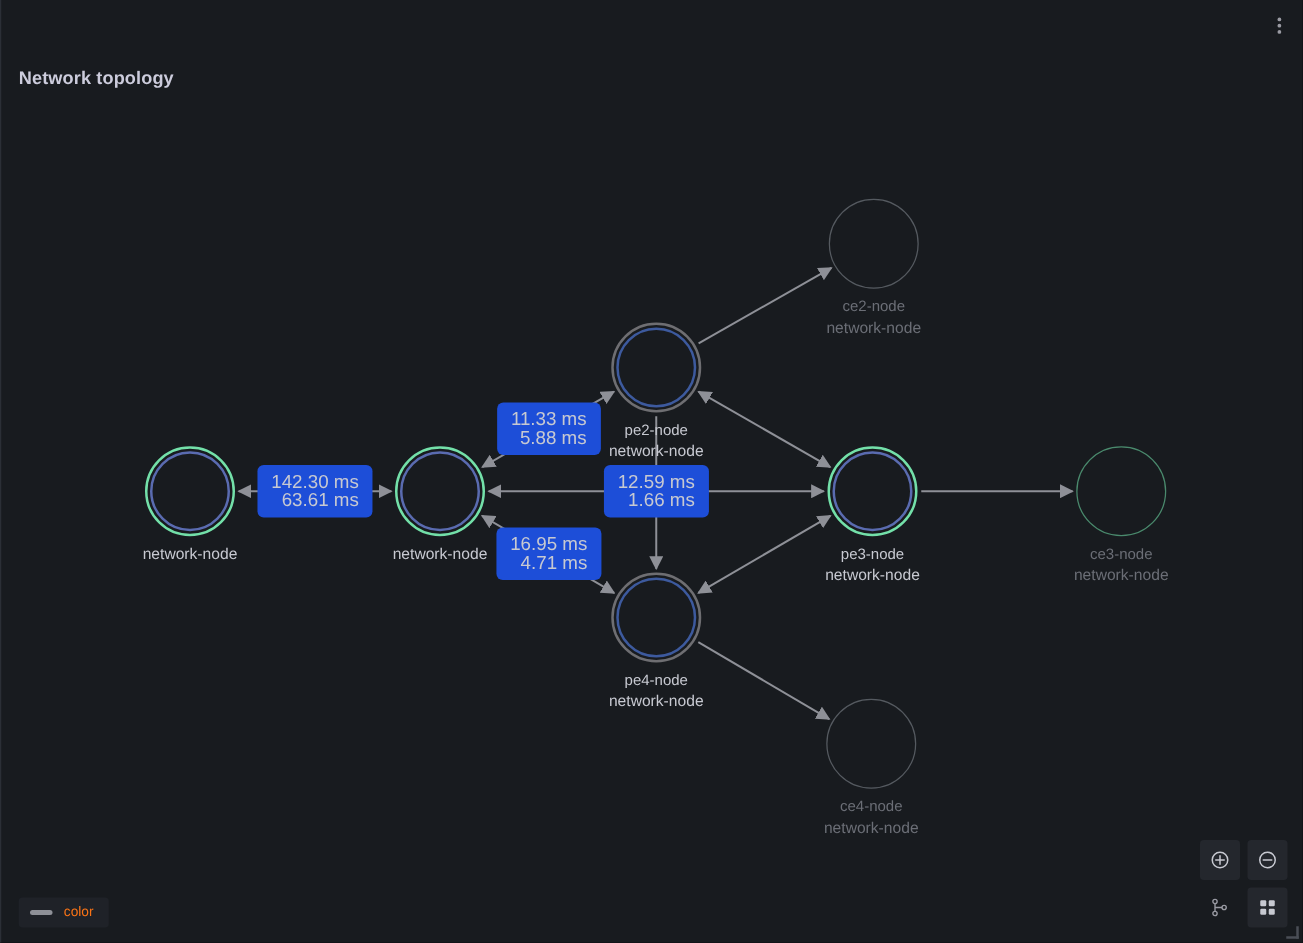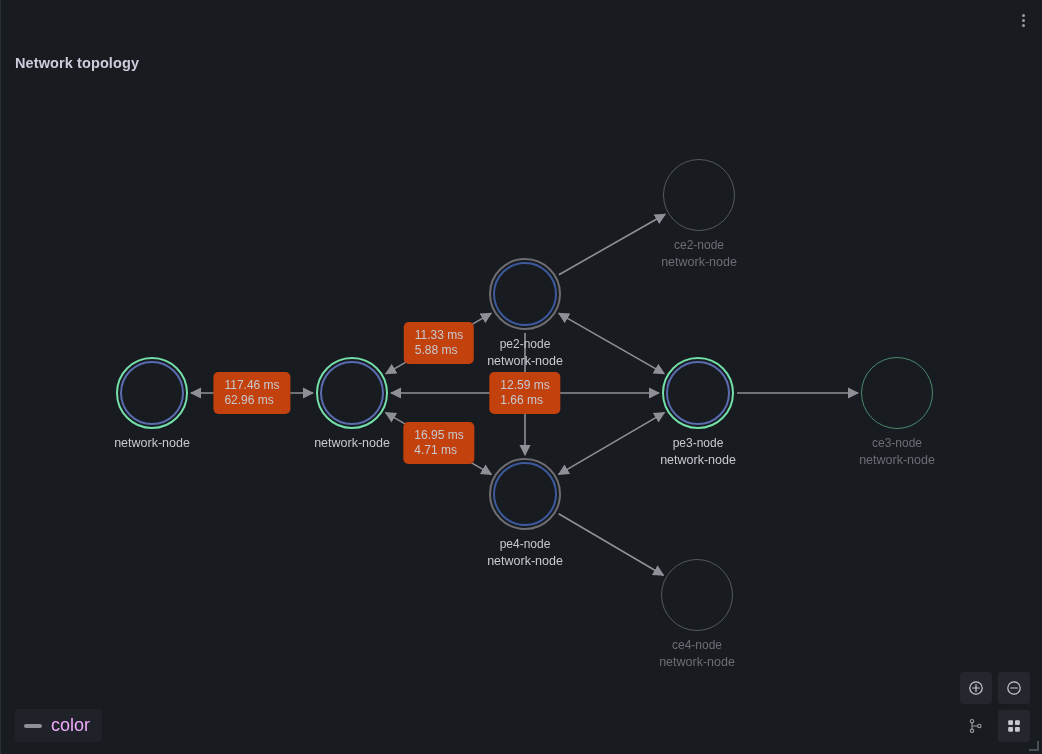--- a/index.html
+++ b/index.html
@@ -136,26 +136,26 @@
     white-space: nowrap;
   }
   .node.muted .node-label-primary,
   .node.muted .node-label-secondary {
     color: #6b6e76;
   }
 
   
   .edge-label {
     position: absolute;
-    background: #c2410c;
+    background: #1d4ed8;
     border-radius: 5px;
     padding: 6px 11px;
-    text-align: left;
+    text-align: right;
     color: #c7c9d1;
-    font-size: 12px;
+    font-size: 15px;
     line-height: 15px;
     white-space: nowrap;
     transform: translate(-50%, -50%);
   }
 
   
   #legend {
     position: absolute;
     left: 14px;
     bottom: 12px;
@@ -167,22 +167,22 @@
     gap: 9px;
     cursor: pointer;
   }
   #legend .swatch {
     width: 18px;
     height: 4px;
     border-radius: 2px;
     background: #8e9097;
   }
   #legend .legend-text {
-    font-size: 18px;
-    color: #f0abfc;
+    font-size: 11px;
+    color: #f97316;
   }
 
   
   #controls {
     position: absolute;
     right: 12px;
     bottom: 12px;
     display: grid;
     grid-template-columns: 32px 32px;
     grid-gap: 6px;
@@ -301,22 +301,22 @@
         <div class="node accent-gray muted" style="left: 696px; top: 555px;">
           <div class="ring ring-outer"></div>
           <div class="node-labels">
             <div class="node-label-primary">ce4-node</div>
             <div class="node-label-secondary">network-node</div>
           </div>
         </div>
       </div>
     <div id="edge-labels-layer">
         <div class="edge-label" style="left: 251px; top: 353px;">
-          <div>117.46 ms</div>
-          <div>62.96 ms</div>
+          <div>142.30 ms</div>
+          <div>63.61 ms</div>
         </div>
         <div class="edge-label" style="left: 438px; top: 303px;">
           <div>11.33 ms</div>
           <div>5.88 ms</div>
         </div>
         <div class="edge-label" style="left: 524px; top: 353px;">
           <div>12.59 ms</div>
           <div>1.66 ms</div>
         </div>
         <div class="edge-label" style="left: 438px; top: 403px;">

